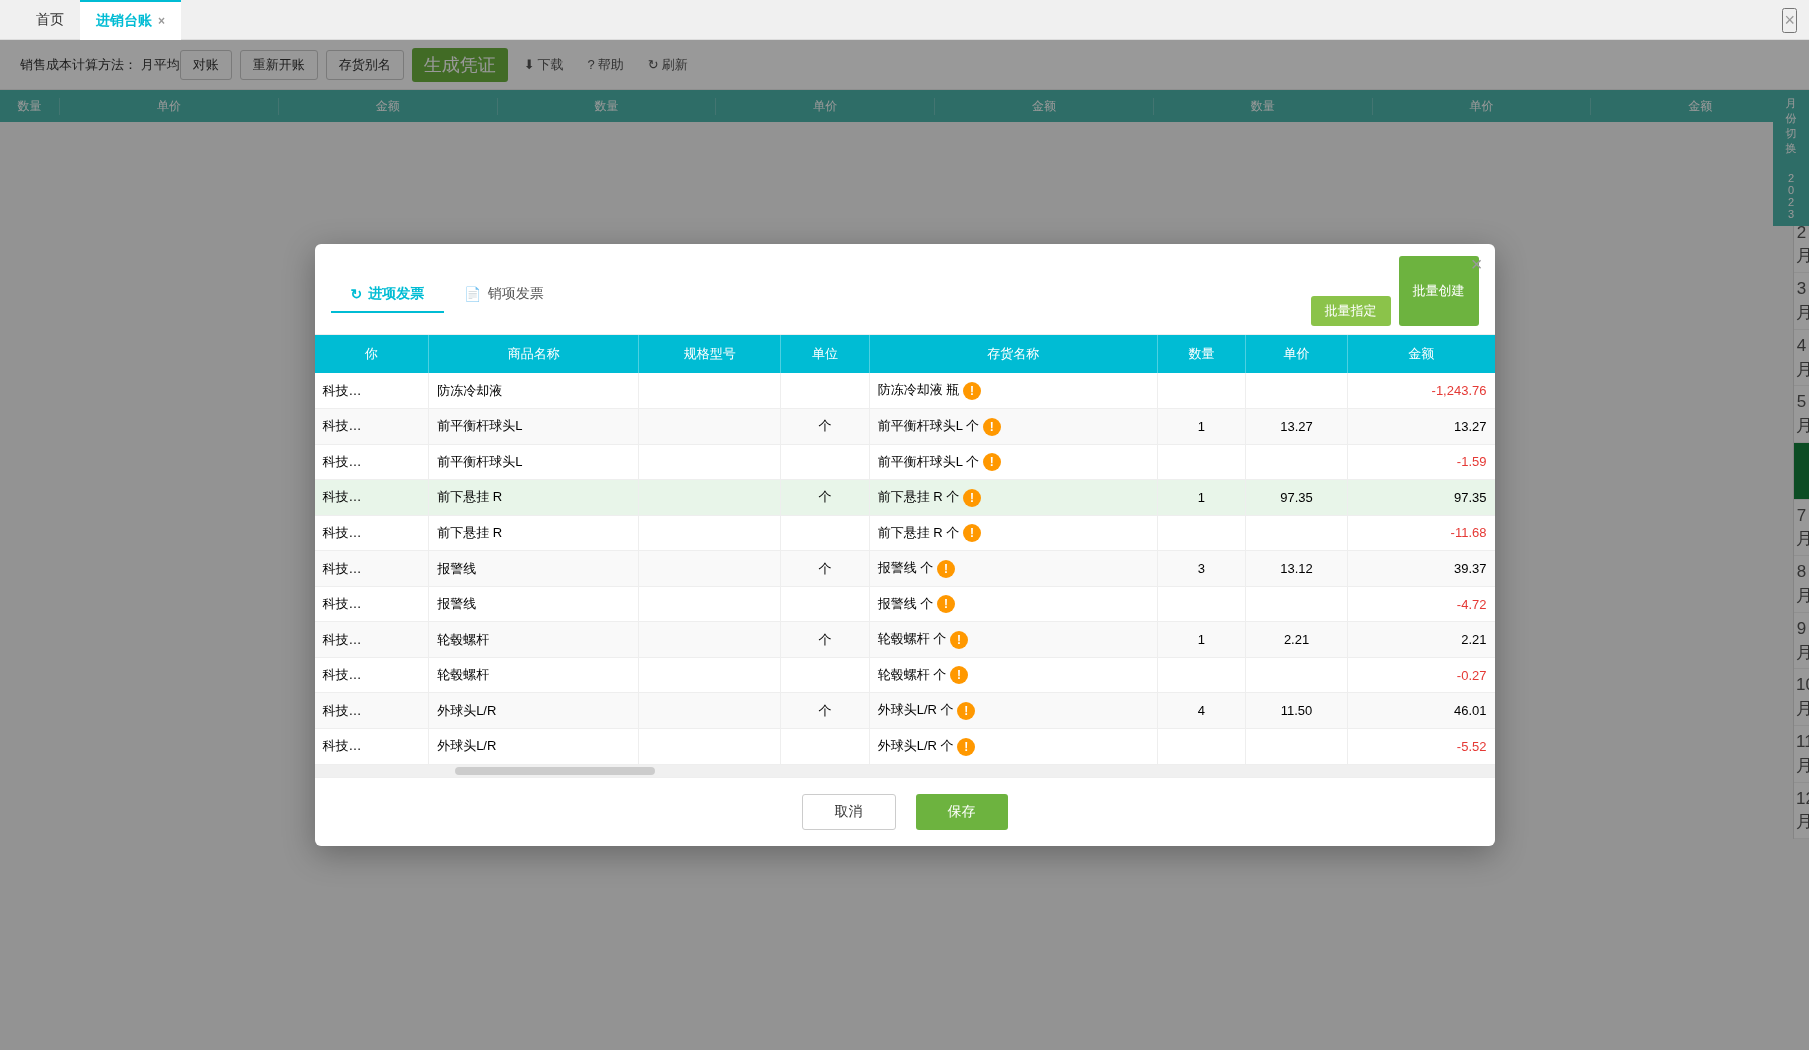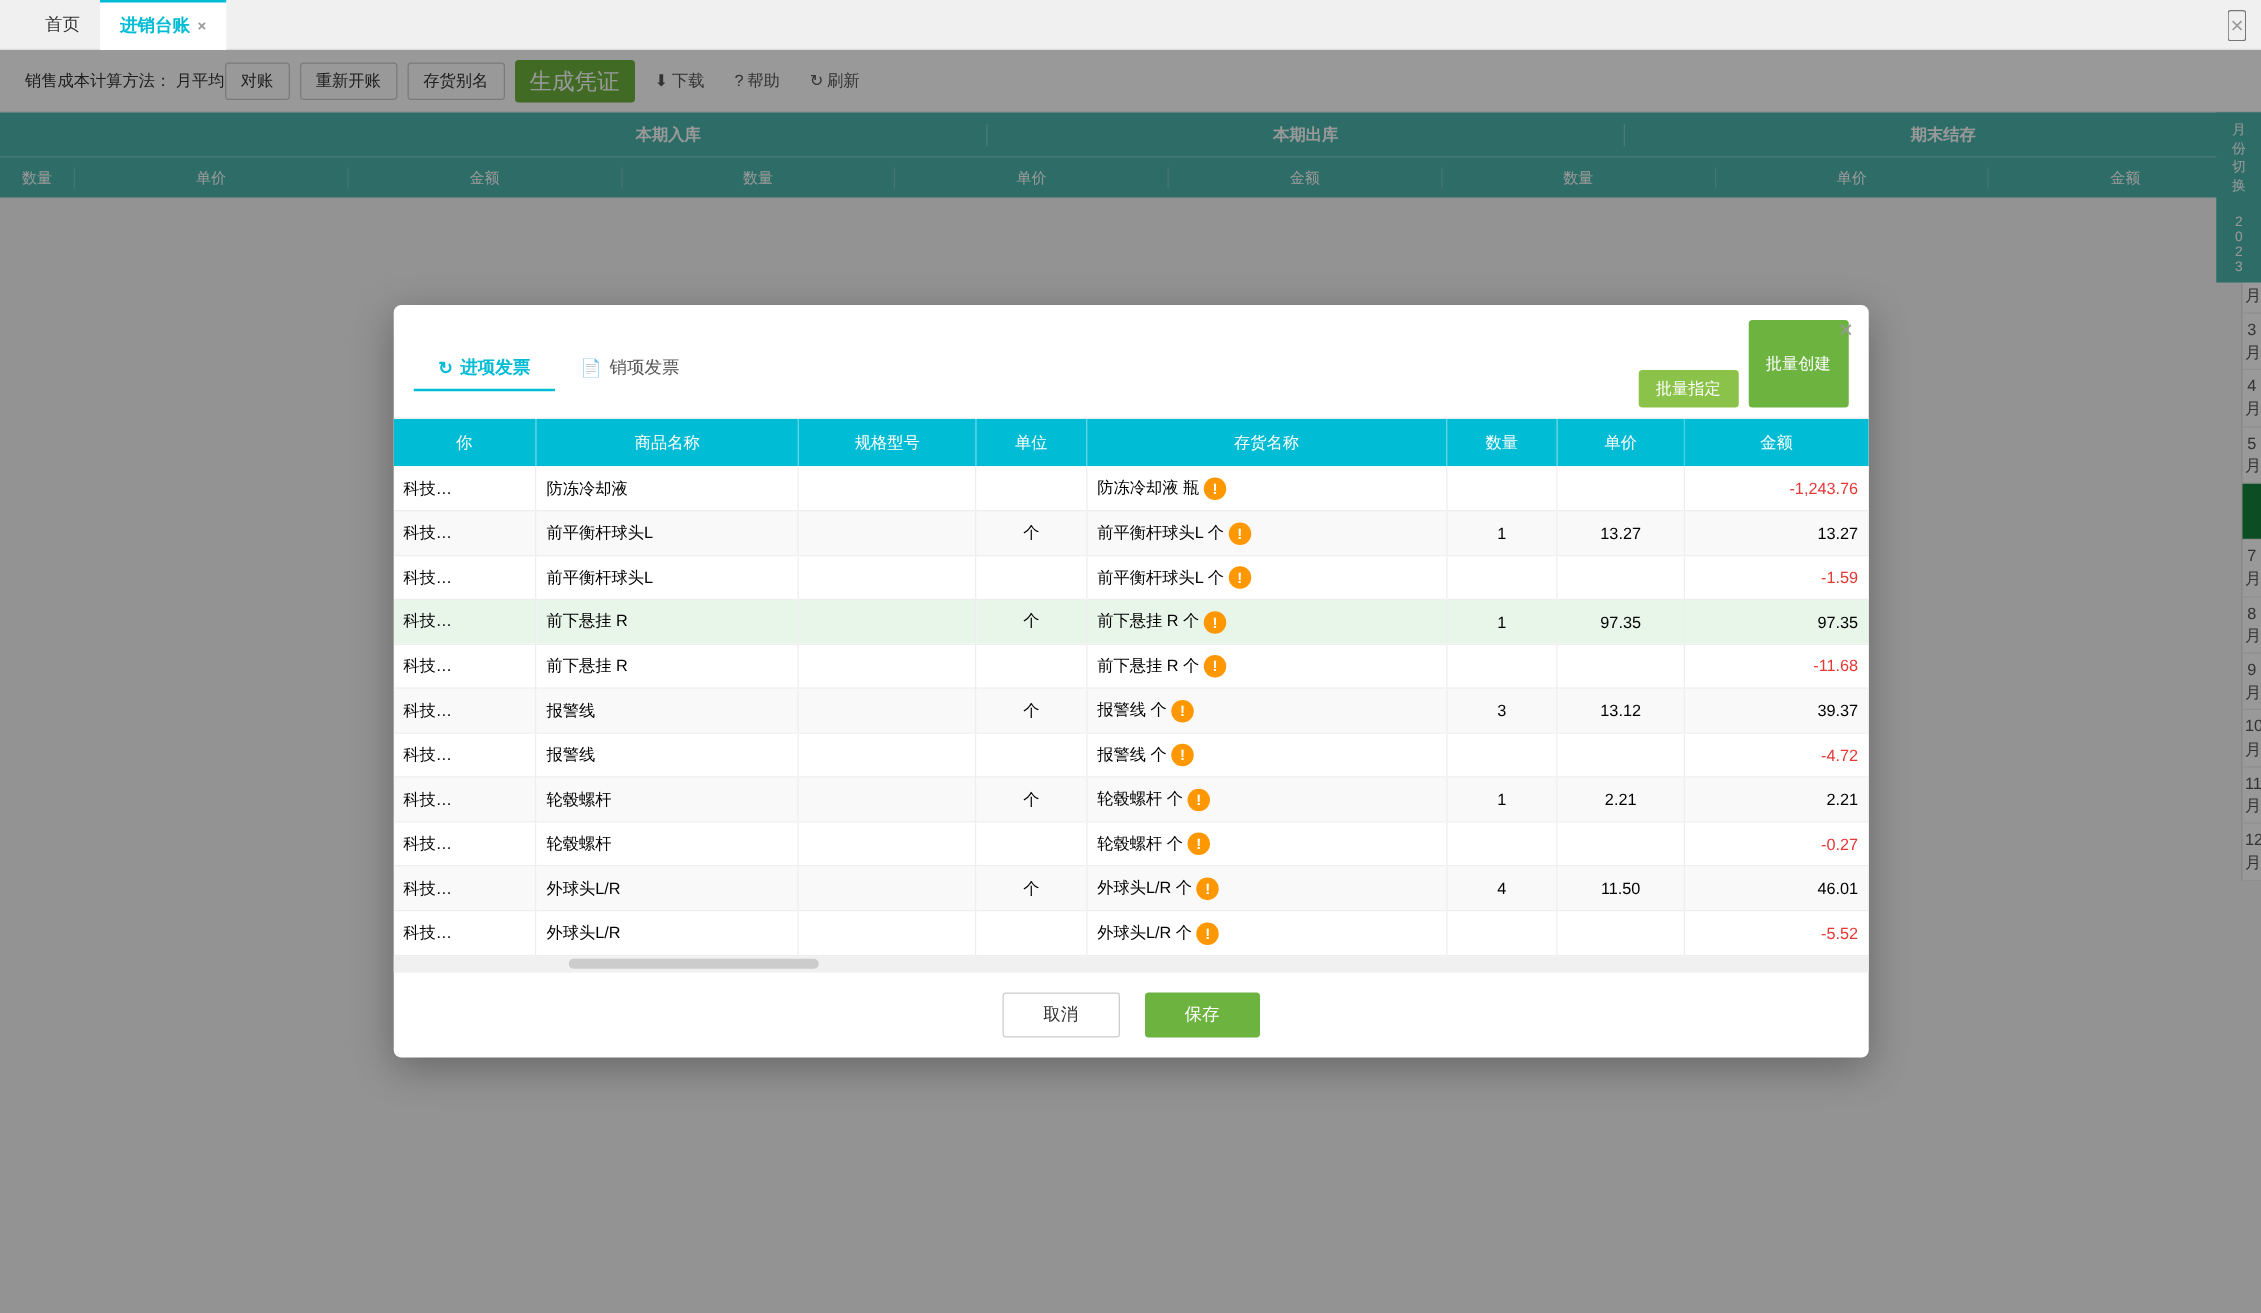--- a/index.html
+++ b/index.html
@@ -339,21 +339,21 @@
     }
 
     
     .month-list {
       position: absolute;
       right: 0;
       top: 86px;
       width: 16px;
       background: white;
       border-left: 1px solid #ddd;
-      font-size: 13px;
+      font-size: 17px;
     }
     .month-item {
       padding: 4px 2px;
       text-align: center;
       border-bottom: 1px solid #eee;
       color: #555;
       cursor: pointer;
       line-height: 1.4;
     }
     .month-item.active {
@@ -398,26 +398,20 @@
         <span>帮助</span>
       </button>
       <button class="btn-text">
         <span>↻</span>
         <span>刷新</span>
       </button>
     </div>
   </div>
 
   <div class="header-table">
-    <div class="header-row-1">
-      <div style="width:280px; border-right:1px solid rgba(255,255,255,0.3);"></div>
-      <div class="header-section">本期入库</div>
-      <div class="header-section">本期出库</div>
-      <div class="header-section">期末结存</div>
-    </div>
     <div class="header-row-2">
       <div style="width:60px; text-align:center; color:white; font-size:12px; border-right:1px solid rgba(255,255,255,0.2);">数量</div>
       <div class="header-cell">单价</div>
       <div class="header-cell">金额</div>
       <div class="header-cell">数量</div>
       <div class="header-cell">单价</div>
       <div class="header-cell">金额</div>
       <div class="header-cell">数量</div>
       <div class="header-cell">单价</div>
       <div class="header-cell">金额</div>

